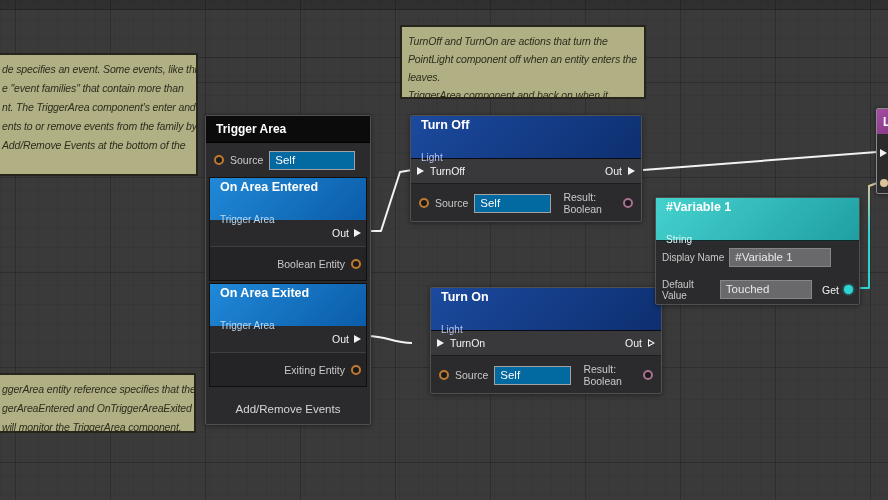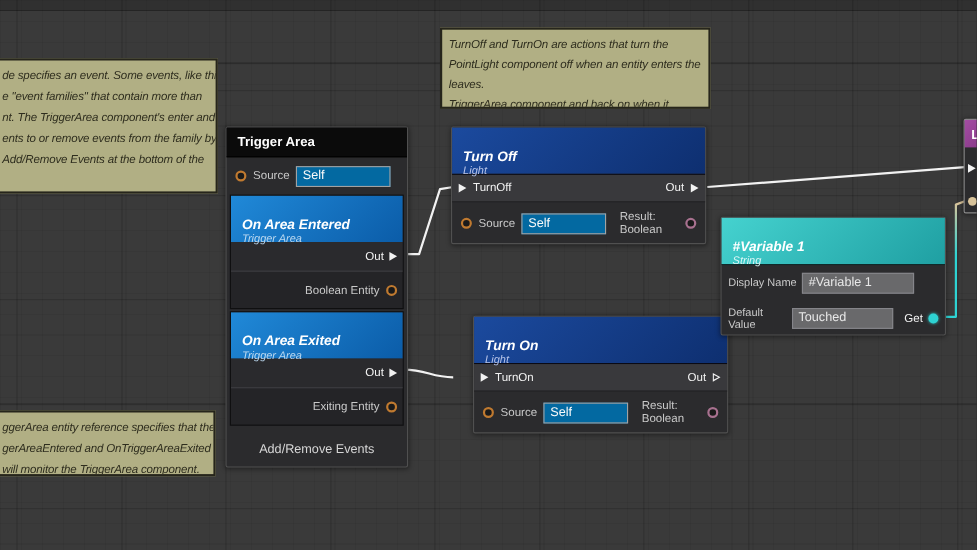--- a/index.html
+++ b/index.html
@@ -25,23 +25,23 @@
     letter-spacing:-0.15px; padding:5px 6px; overflow:hidden;
   }
   .comment .cline { white-space:nowrap; }
 
   
   .node { position:absolute; z-index:2; background:#2b2b2d; border:1px solid #505050;
     border-radius:2px; box-shadow:0 1px 5px rgba(0,0,0,0.45); }
   .nh-black { height:27px; background:#0b0b0b; display:flex; align-items:center;
     padding:0 10px; color:#fff; font-weight:bold; font-size:12px;
     border-bottom:1px solid #000; }
-  .nh { padding:19px 10px 0 10px;font-style:italic; }
+  .nh { padding:2px 10px 0 10px; }
   .nh .t { color:#fff; font-weight:bold; font-size:12.5px; }
-  .nh .s { font-size:10px; margin-top:1px; }
+  .nh .s { font-size:10px; margin-top:20px; }
   .nh-blue  { height:42px; background:linear-gradient(135deg,#2089d8,#0b5ca8); }
   .nh-blue .s { color:#bcd9f0; }
   .nh-navy  { height:43px; background:linear-gradient(135deg,#1b4a9e,#0e2f70); border-bottom:1px solid #0a0a14;}
   .nh-navy .s { color:#b6c3e8; }
   .nh-teal  { height:43px; background:linear-gradient(135deg,#45d2cf,#1f9fa2); border-bottom:1px solid #0f2a2a;}
   .nh-teal .s { color:#dbf6f6; }
   .nh-purple{ height:25px; background:linear-gradient(135deg,#a34da3,#6e256e);
     display:flex; align-items:center; padding:0 6px; color:#fff; font-weight:bold; font-size:12px; }
 
   .row { display:flex; align-items:center; }

